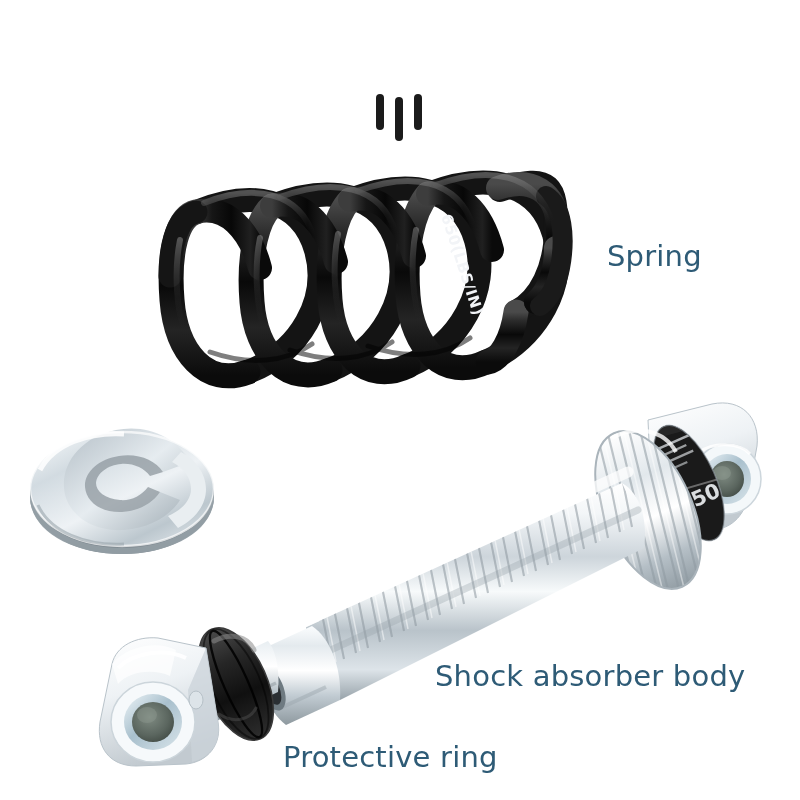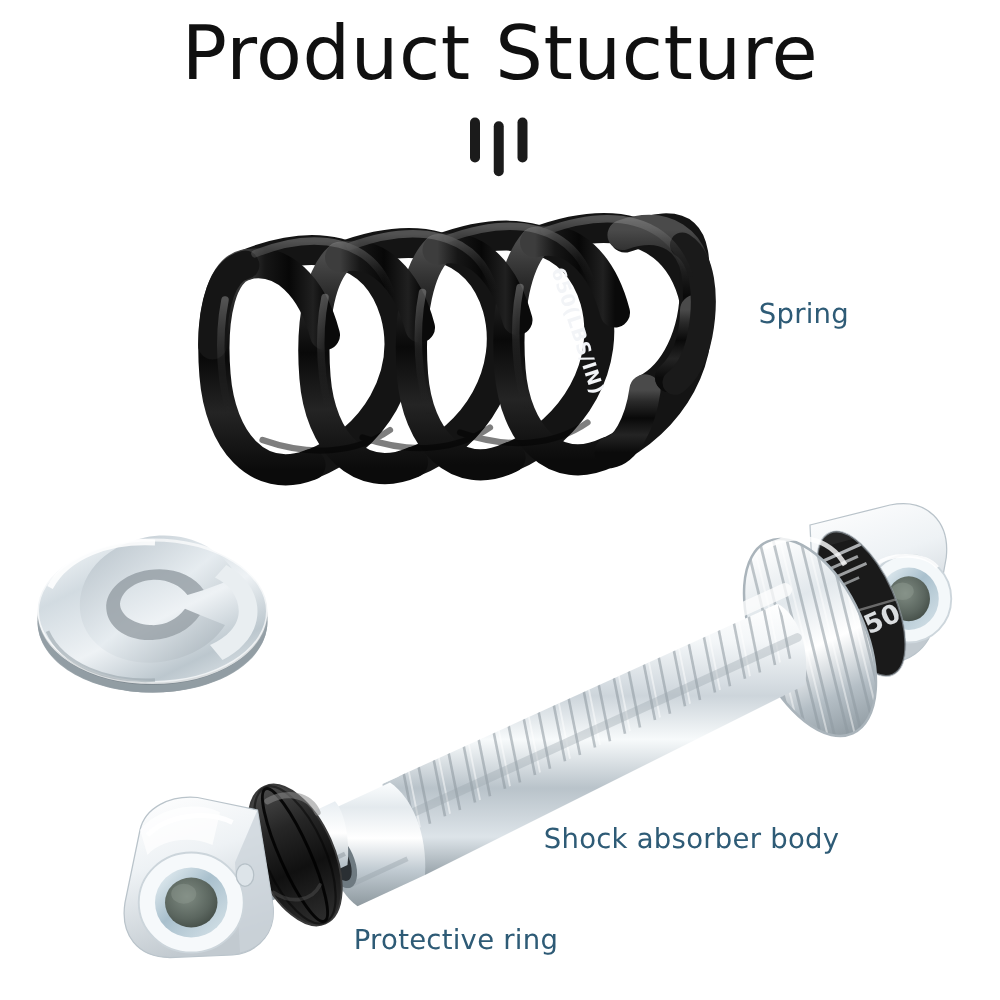--- a/index.html
+++ b/index.html
@@ -46,21 +46,21 @@
     border-radius: 4px;
   }
   .dbar.left  { left: 12px; top: 2px;  height: 36px; }
   .dbar.mid   { left: 31px; top: 5px;  height: 44px; }
   .dbar.right { left: 50px; top: 2px;  height: 36px; }
 
   
   .label {
     position: absolute;
     color: #2e5b76;
-    font-size: 22px;
+    font-size: 29px;
     font-weight: 400;
     font-family: "DejaVu Sans", sans-serif;
     white-space: nowrap;
     letter-spacing: 0.2px;
   }
   #label-spring            { left: 607px; top: 239px; }
   #label-adjusting-plate   { left: 237px; top: 420px; }
   #label-shock-body        { left: 435px; top: 659px; }
   #label-protective-ring   { left: 283px; top: 740px; }
 
@@ -443,21 +443,20 @@
       <ellipse cx="153" cy="722" rx="42" ry="40" fill="#f6f9fb" stroke="#ccd5db" stroke-width="1.5"></ellipse>
       <ellipse cx="153" cy="722" rx="29" ry="28" fill="url(#sleeveGrad)"></ellipse>
       <ellipse cx="153" cy="722" rx="21" ry="20" fill="url(#bushGrad)"></ellipse>
       <ellipse cx="147" cy="715" rx="10" ry="8" fill="#8d9a90" opacity="0.45"></ellipse>
 
       <ellipse cx="196" cy="700" rx="7" ry="9" fill="#dde4e9" stroke="#b6c0c7" stroke-width="1"></ellipse>
       <path d="M 118,668 C 134,652 166,648 186,658" stroke="#ffffff" stroke-width="4" fill="none" opacity="0.9"></path>
     </g>
   </svg>
 
-  <div id="title">Product Stucture</div>
 
   <div id="divider">
     <span class="dbar left"></span>
     <span class="dbar mid"></span>
     <span class="dbar right"></span>
   </div>
 
   <div class="label" id="label-spring">Spring</div>
 
 

